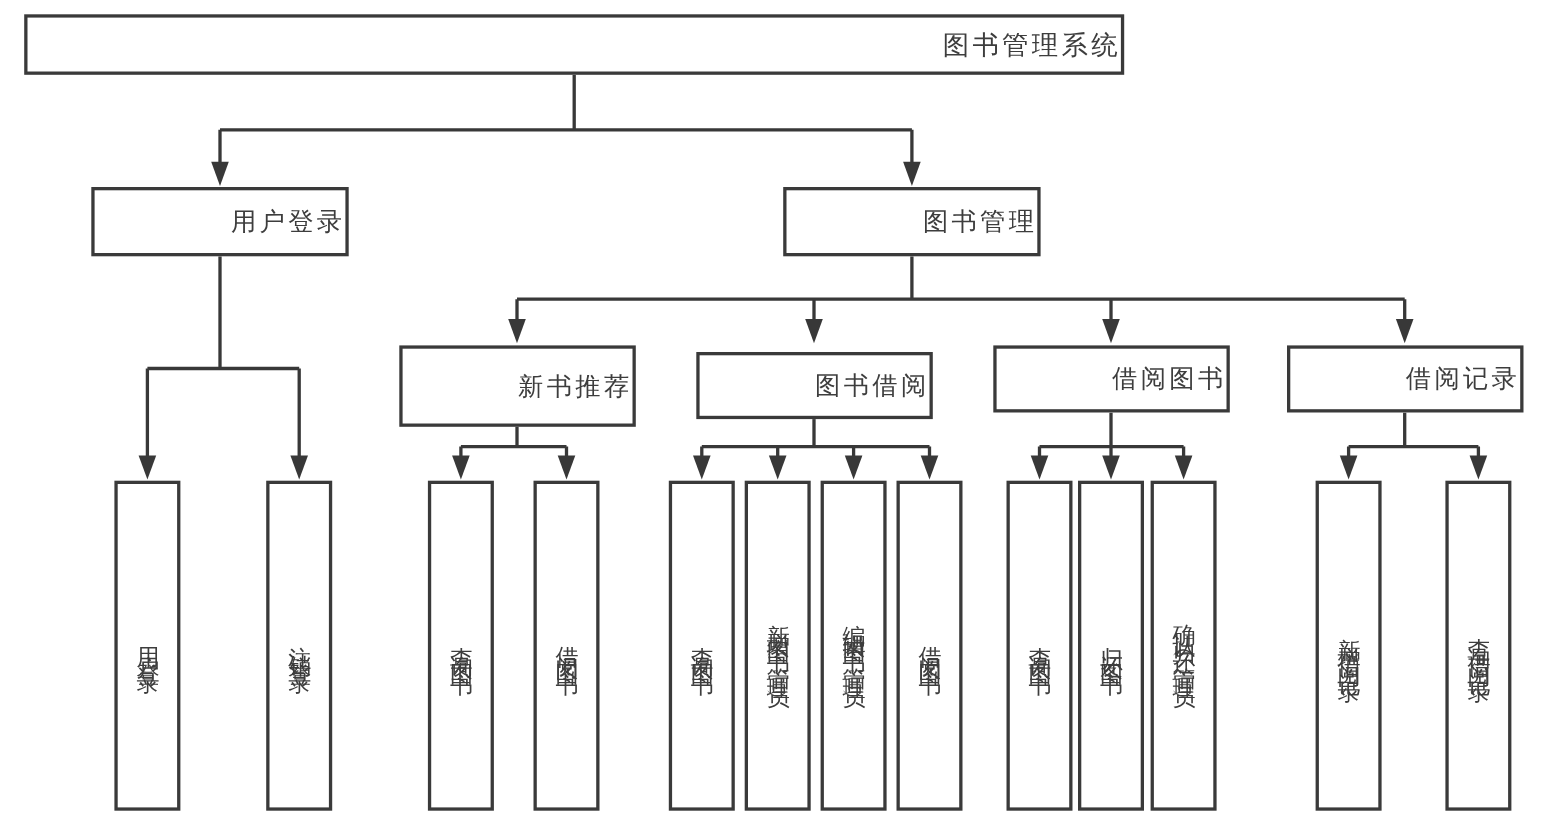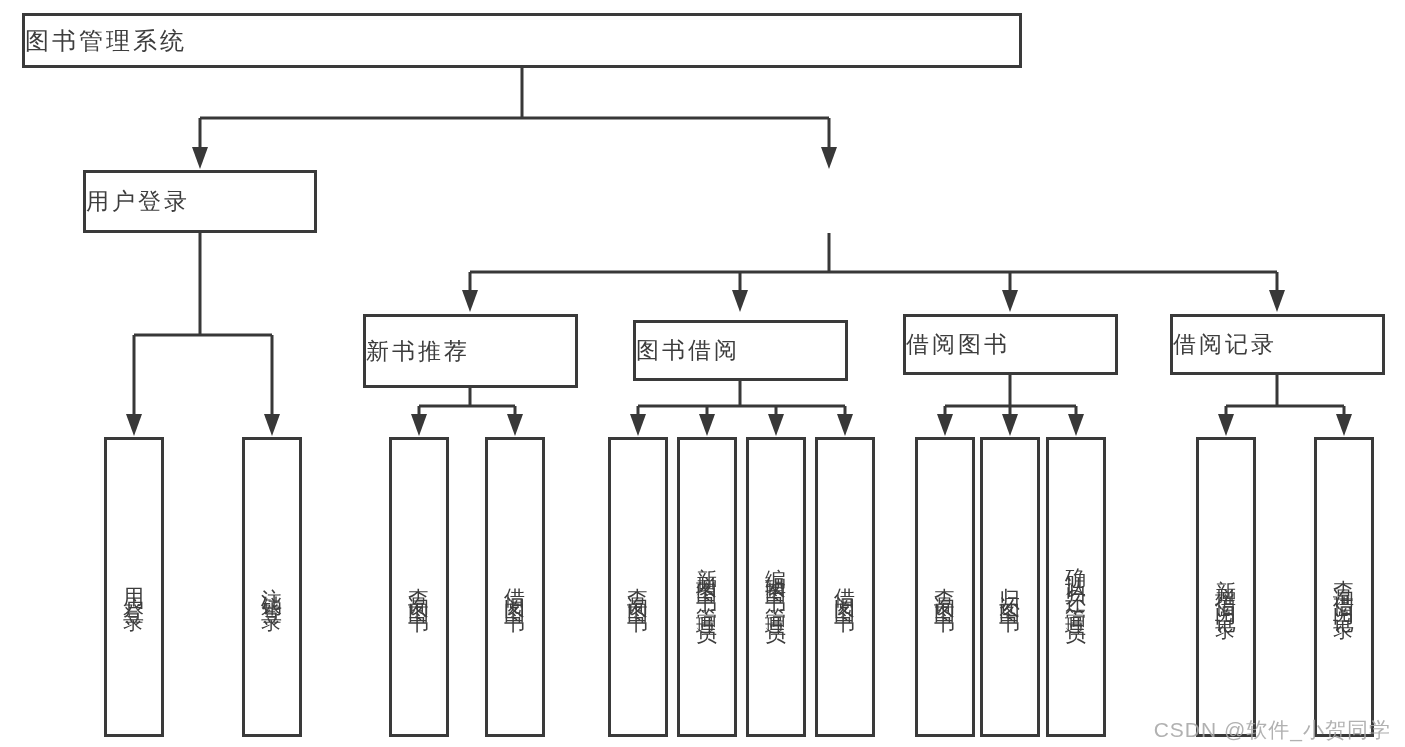--- a/index.html
+++ b/index.html
@@ -23,21 +23,21 @@
     height: 747px;
     z-index: 1;
   }
   .hbox {
     position: absolute;
     box-sizing: border-box;
     border: 3px solid #3a3a3a;
     background: #ffffff;
     display: flex;
     align-items: center;
-    justify-content: flex-start;
+    justify-content: flex-end;
     z-index: 2;
   }
   .hbox .hlabel {
     font-size: 23px;
     letter-spacing: 3px;
     color: #3d3d3d;
     white-space: nowrap;
   }
   .hbox .root-size {
     font-size: 24px;
@@ -139,20 +139,23 @@
     </g>
   </svg>
 
   <div class="hbox" style="left:22px; top:13px; width:1000px; height:55px">
     <span class="hlabel root-size">图书管理系统</span>
   </div>
 
   <div class="hbox" style="left:83px; top:170px; width:234px; height:63px">
     <span class="hlabel">用户登录</span>
   </div>
+  <div class="hbox" style="left:712px; top:170px; width:234px; height:63px">
+    <span class="hlabel">图书管理</span>
+  </div>
 
   <div class="hbox" style="left:363px; top:314px; width:215px; height:74px">
     <span class="hlabel">新书推荐</span>
   </div>
   <div class="hbox" style="left:633px; top:320px; width:215px; height:61px">
     <span class="hlabel">图书借阅</span>
   </div>
   <div class="hbox" style="left:903px; top:314px; width:215px; height:61px">
     <span class="hlabel">借阅图书</span>
   </div>
@@ -197,15 +200,14 @@
     <span class="vlabel">确认归还（管理员）</span>
   </div>
 
   <div class="vbox" style="left:1196px">
     <span class="vlabel">新增借阅记录</span>
   </div>
   <div class="vbox" style="left:1314px">
     <span class="vlabel">查询借阅记录</span>
   </div>
 
-  <div id="watermark">CSDN @软件_小贺同学</div>
 
 </div>
 
 </body></html>

